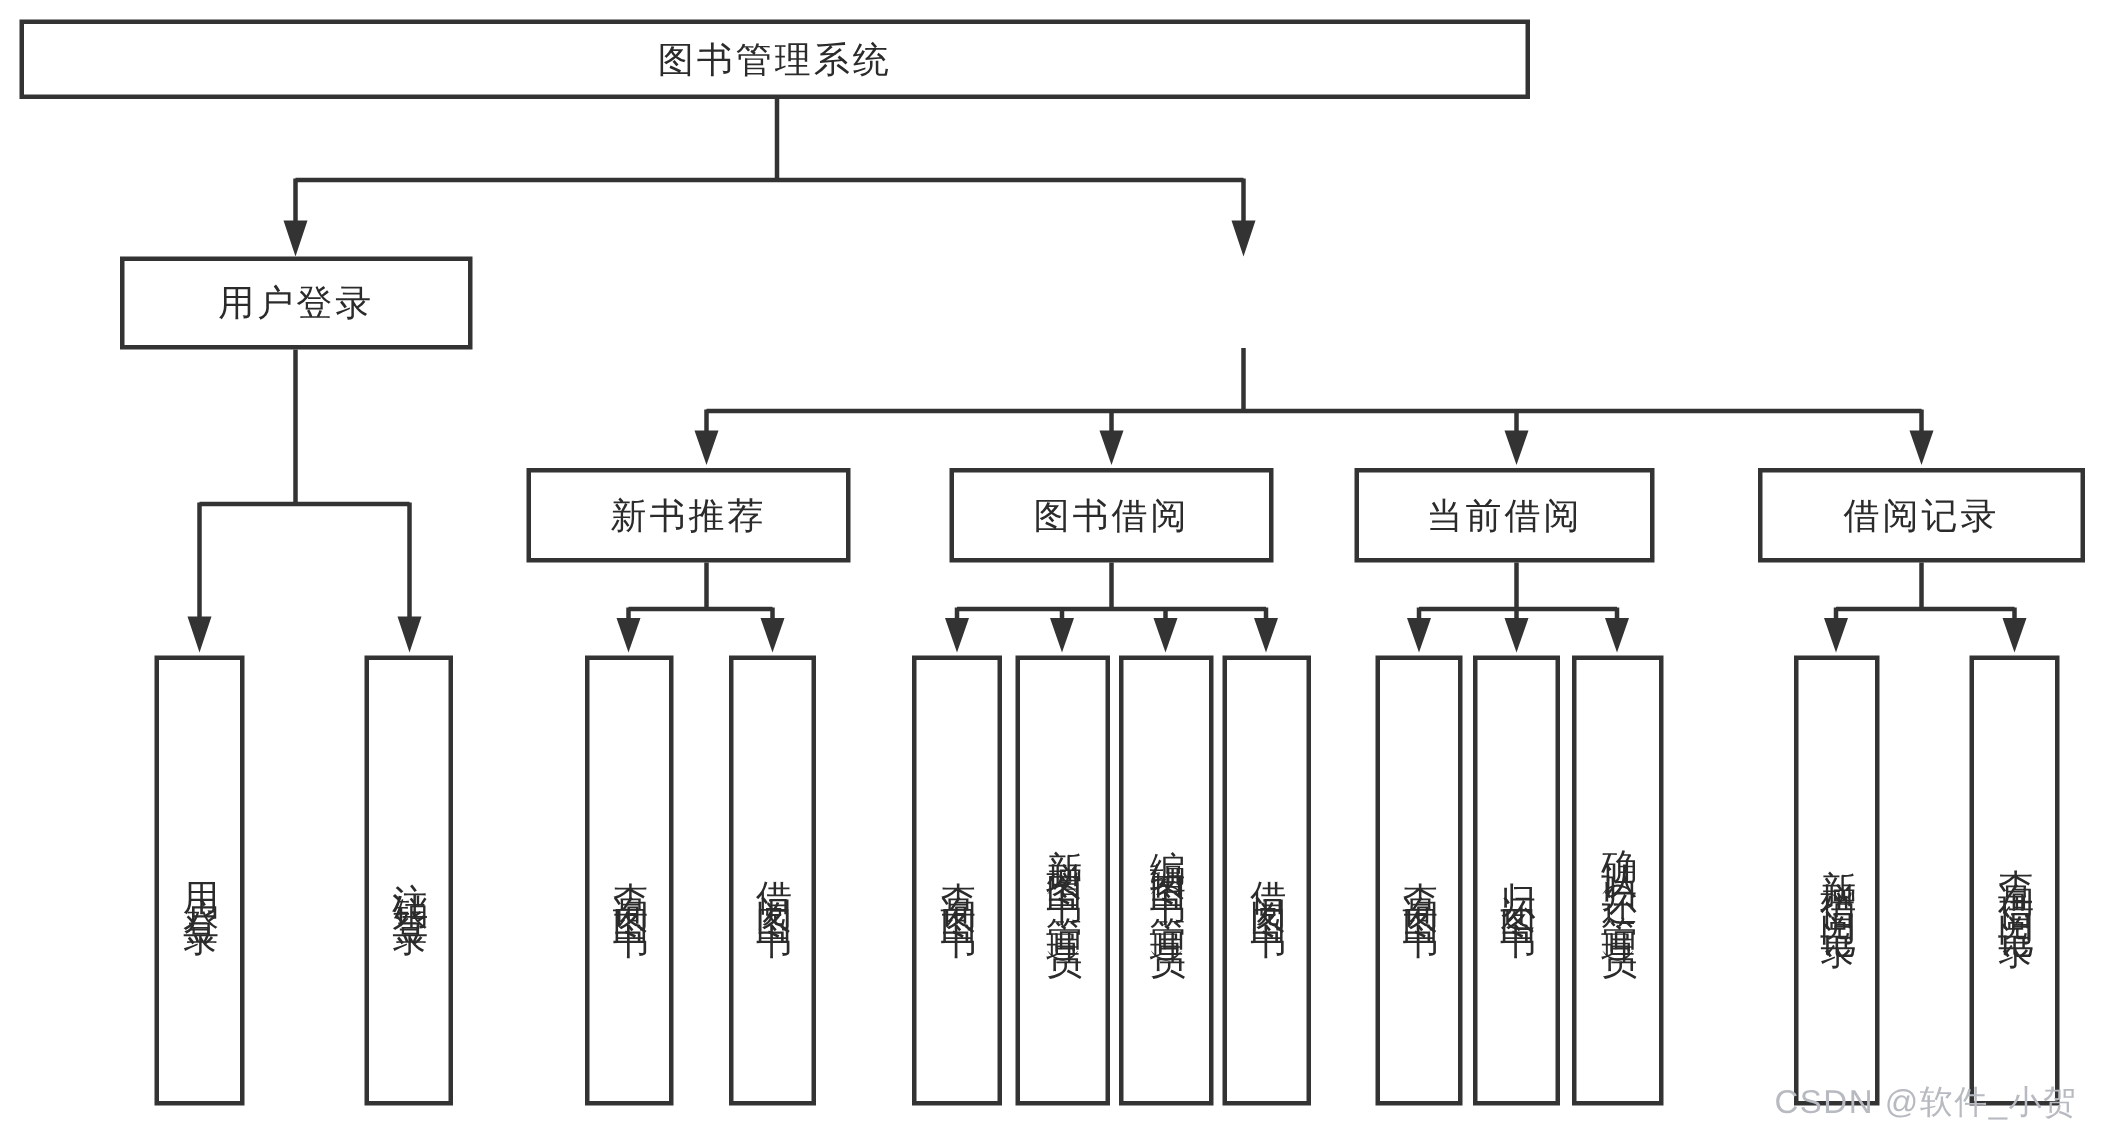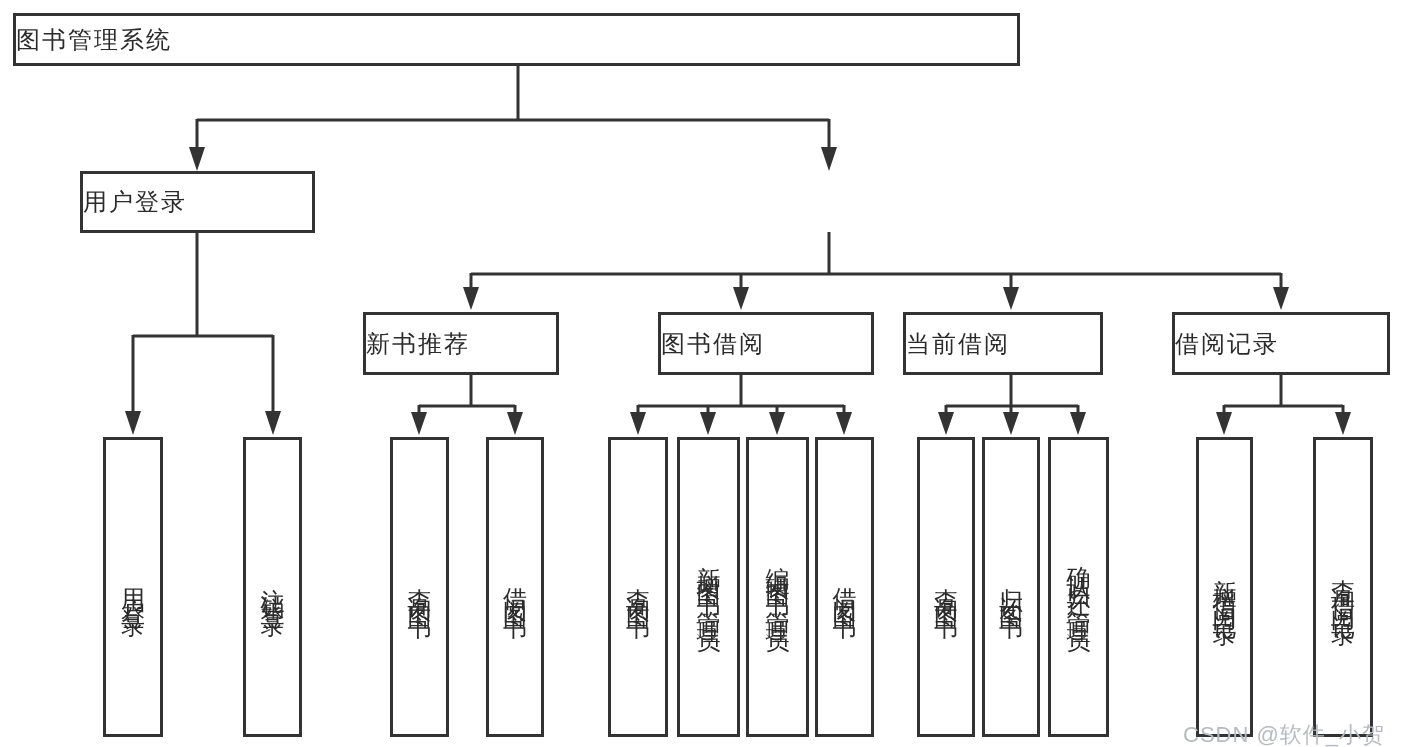--- a/index.html
+++ b/index.html
@@ -12,21 +12,21 @@
     overflow:hidden;
   }
   .connectors{position:absolute;left:0;top:0;width:1405px;height:747px;}
   .connectors line{stroke:#333333;stroke-width:3;}
   .connectors polygon{fill:#333333;stroke:none;}
   .hbox{
     position:absolute;
     background:#ffffff;
     border:3px solid #333333;
     box-sizing:border-box;
-    display:flex;align-items:center;
+    display:flex;align-items:center;justify-content:center;
     color:#2b2b2b;
     font-size:24px;
     letter-spacing:2px;
     z-index:2;
   }
   .vbox{
     position:absolute;
     background:#ffffff;
     border:3px solid #333333;
     box-sizing:border-box;
@@ -132,24 +132,24 @@
   </svg>
 
   <div class="hbox" style="left:13px;top:13px;width:1007px;height:53px;">
     <span>图书管理系统</span>
   </div>
 
   <div class="hbox" style="left:80px;top:171px;width:235px;height:62px;">
     <span>用户登录</span>
   </div>
 
-  <div class="hbox" style="left:363px;top:312px;width:196px;height:63px;">
+  <div class="hbox" style="left:351px;top:312px;width:216px;height:63px;">
     <span>新书推荐</span>
   </div>
-  <div class="hbox" style="left:633px;top:312px;width:216px;height:63px;margin-left:25px;">
+  <div class="hbox" style="left:633px;top:312px;width:216px;height:63px;">
     <span>图书借阅</span>
   </div>
   <div class="hbox" style="left:903px;top:312px;width:200px;height:63px;">
     <span>当前借阅</span>
   </div>
   <div class="hbox" style="left:1172px;top:312px;width:218px;height:63px;">
     <span>借阅记录</span>
   </div>
 
   <div class="vbox" style="left:103px;top:437px;width:60px;height:300px;">

